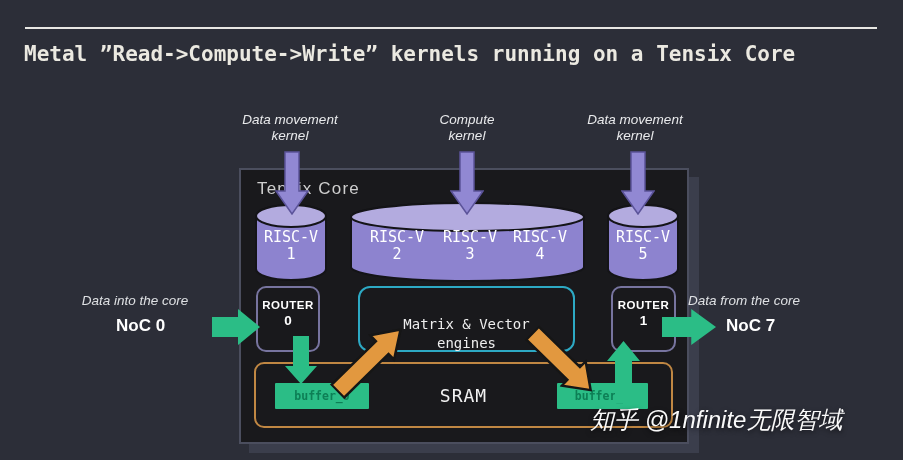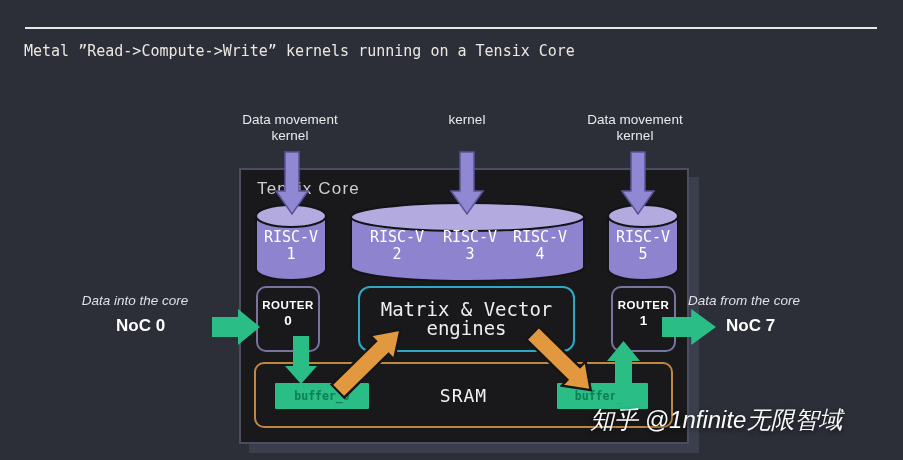--- a/index.html
+++ b/index.html
@@ -1,44 +1,44 @@
 <!DOCTYPE html>
 <html style="--bg: #2c2e38; --panel: #19191c; --panel-border: #4b4e5e; --panel-shadow: #3b3e4c; --title-ink: #ebe9e1; --label-ink: #e9eaec; --muted-ink: #cecece; --purple-body: #8d83cf; --purple-top: #b3abdf; --purple-arrow: #9188d3; --purple-arrow-edge: #5b5399; --router-border: #77749f; --teal-border: #2da9c4; --orange-border: #c08743; --green: #2bbd86; --buffer-ink: #0d7f55; --orange-arrow: #e2983f; --arrow-outline: #161616;"><head>
 <meta charset="utf-8">
 <style>
   html,body{margin:0;padding:0;background:var(--bg,#2c2e38);}
   .stage{position:relative;width:903px;height:460px;background:var(--bg,#2c2e38);overflow:hidden;
          font-family:"Liberation Sans",sans-serif;}
   .abs{position:absolute;}
 
   .rule{height:2px;background:#e8e7e3;}
-  .title{font-family:"DejaVu Sans Mono",monospace;font-weight:400;font-size:15px;
+  .title{font-family:"DejaVu Sans Mono",monospace;font-weight:700;font-size:21px;
          color:var(--title-ink,#ebe9e1);white-space:nowrap;}
 
   .kernel-label{width:150px;text-align:center;font-size:13.5px;line-height:16px;
-                color:var(--label-ink,#e9eaec);z-index:4;}
+                color:var(--label-ink,#e9eaec);z-index:4;font-style:italic;}
 
   .tensix-box{background:var(--panel,#19191c);border:2px solid var(--panel-border,#4b4e5e);
               box-shadow:10px 9px 0 var(--panel-shadow,#3b3e4c);z-index:1;}
   .tensix-label{font-size:17px;letter-spacing:1.2px;color:var(--muted-ink,#cecece);z-index:3;}
 
   .cyl{z-index:2;}
   .cyl-body{fill:var(--purple-body,#8d83cf);stroke:#141417;stroke-width:2;}
   .cyl-top{fill:var(--purple-top,#b3abdf);stroke:#141417;stroke-width:2;}
   .risc-label{width:70px;text-align:center;z-index:3;color:#fff;
               font-family:"DejaVu Sans Mono",monospace;font-size:15px;line-height:17px;}
 
   .router-box{border:2px solid var(--router-border,#77749f);border-radius:10px;z-index:2;
               text-align:center;color:#fff;box-sizing:border-box;padding-top:11px;}
   .router-name{font-size:11.5px;font-weight:700;letter-spacing:.5px;line-height:13px;}
   .router-num{font-size:13.5px;font-weight:700;line-height:17px;}
 
   .engines-box{border:2px solid var(--teal-border,#2da9c4);border-radius:12px;z-index:2;
-               box-sizing:border-box;text-align:center;color:#eee;padding-top:12px;
-               font-family:"DejaVu Sans Mono",monospace;font-size:19px;line-height:19px;}
+               box-sizing:border-box;text-align:center;color:#eee;padding-top:27px;
+               font-family:"DejaVu Sans Mono",monospace;font-size:14px;line-height:19px;}
 
   .sram-box{border:2px solid var(--orange-border,#c08743);border-radius:10px;z-index:2;
             box-sizing:border-box;display:flex;align-items:center;justify-content:center;}
   .sram-label{font-family:"DejaVu Sans Mono",monospace;font-size:18px;color:#f2f2f2;letter-spacing:1px;}
 
   .buffer-box{background:var(--green,#2bbd86);z-index:3;display:flex;align-items:center;justify-content:center;
               border-radius:1px;}
   .buffer-label{font-family:"DejaVu Sans Mono",monospace;font-weight:700;font-size:11.5px;
                 color:var(--buffer-ink,#0d7f55);}
 
@@ -60,20 +60,21 @@
 <div class="stage">
 
   <div class="abs rule" style="left:25px;top:27px;width:852px;"></div>
   <div class="abs title" style="left:24px;top:42px;">Metal ”Read-&gt;Compute-&gt;Write” kernels running on a Tensix Core</div>
 
   <div class="abs kernel-label" style="left:215px;top:112px;">
     <div>Data movement</div>
     <div>kernel</div>
   </div>
   <div class="abs kernel-label" style="left:392px;top:112px;">
+    <div>Compute</div>
     <div>kernel</div>
   </div>
   <div class="abs kernel-label" style="left:560px;top:112px;">
     <div>Data movement</div>
     <div>kernel</div>
   </div>
 
   <div class="abs tensix-box" style="left:239px;top:168px;width:446px;height:272px;"></div>
   <div class="abs tensix-label" style="left:257px;top:179px;">Tensix Core</div>
 

